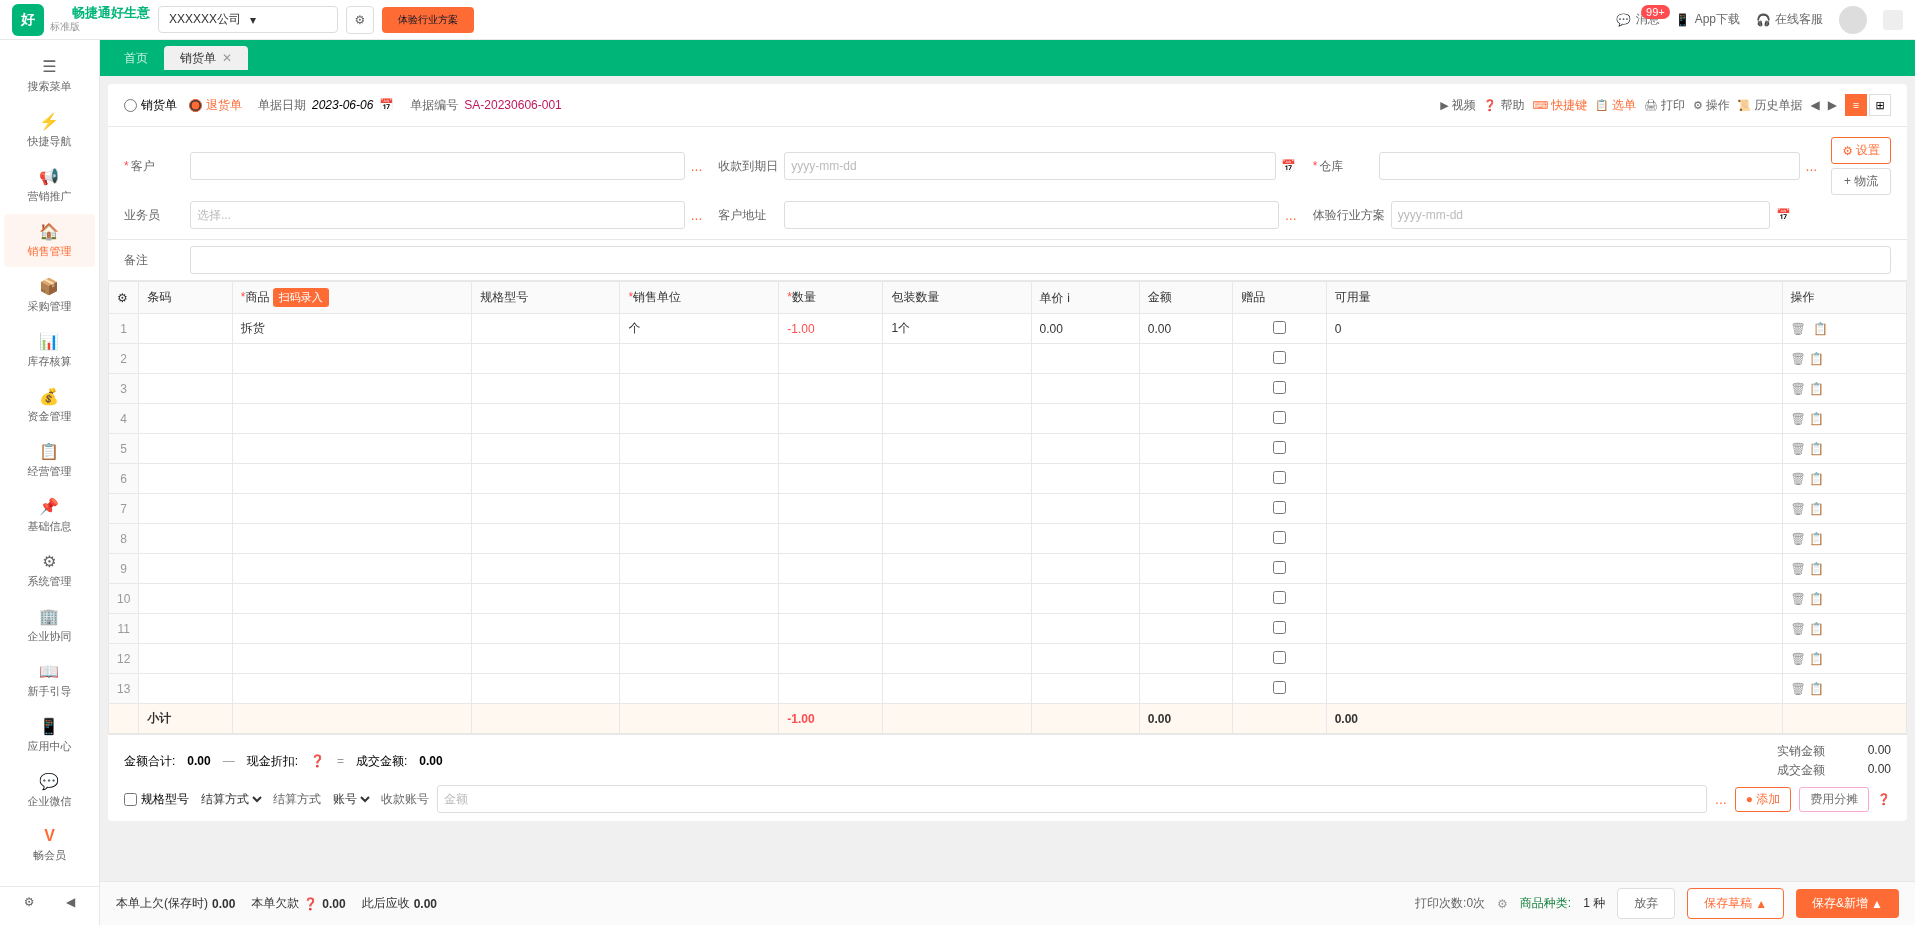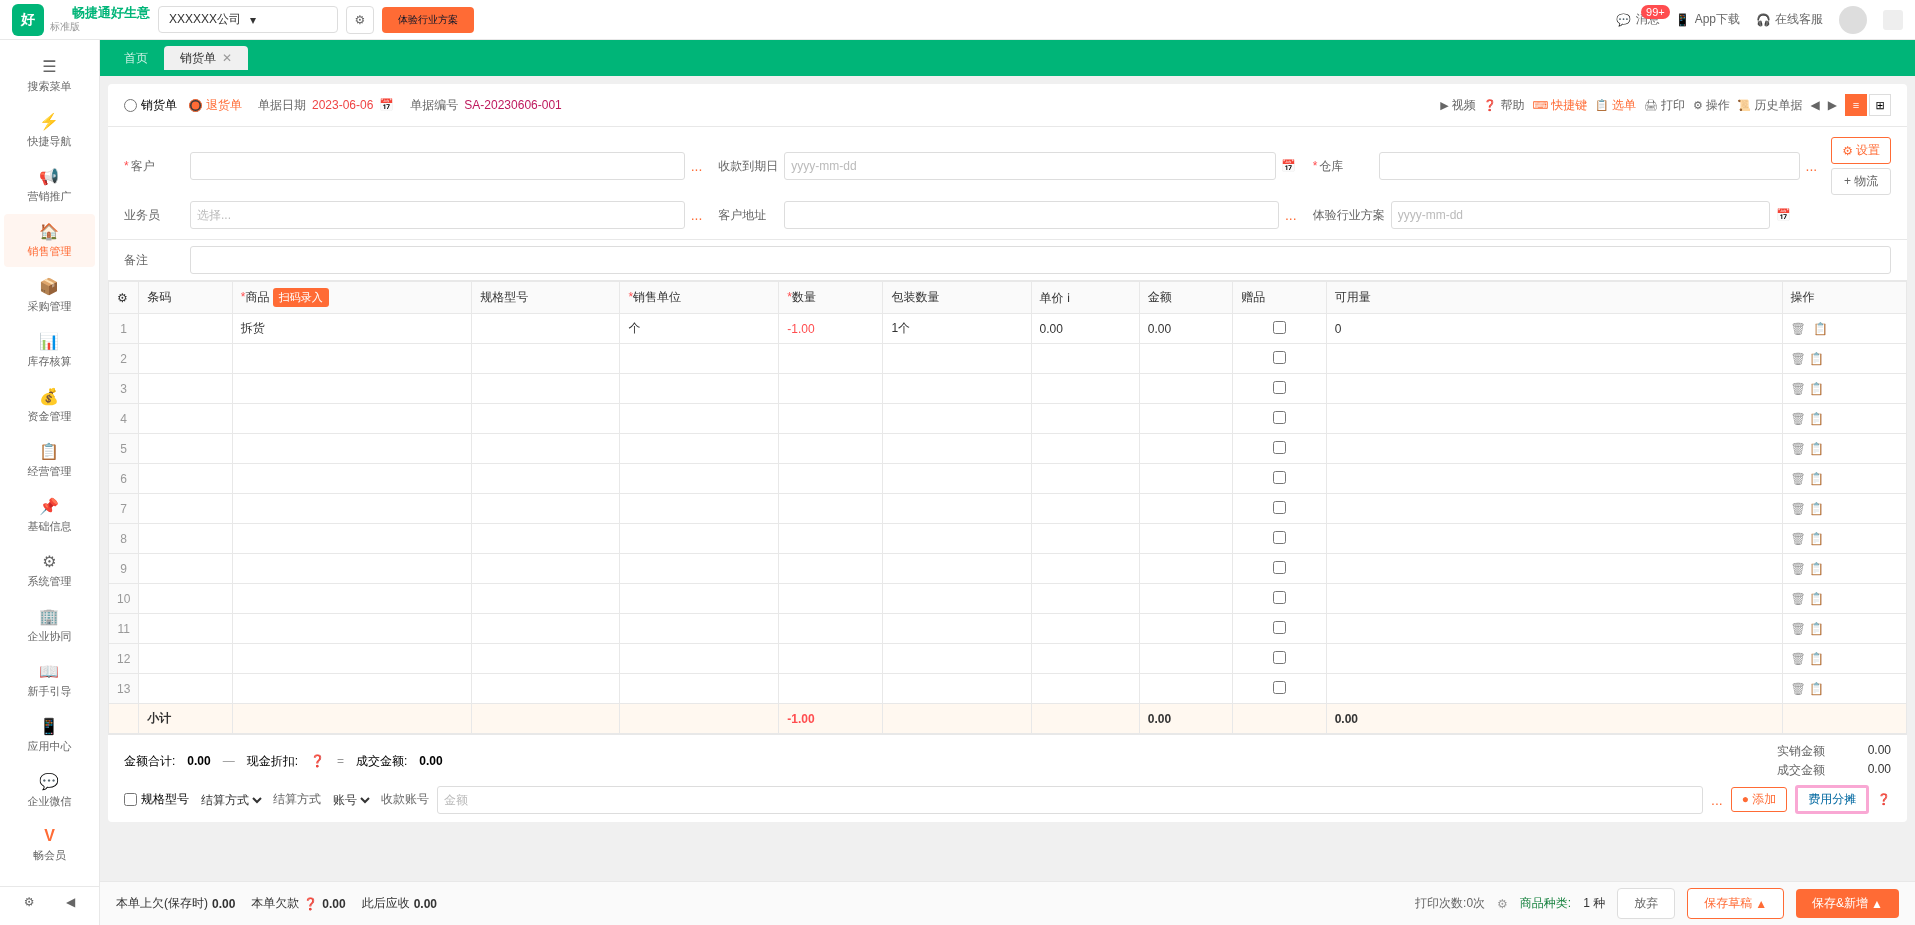--- a/index.html
+++ b/index.html
@@ -80,21 +80,21 @@
     .subtotal-row td { background: #fff8f0; font-weight: bold; }
     .checkbox-cell { text-align: center; }
 
     
     .bottom-area { border-top: 1px solid #e8e8e8; padding: 8px 16px; }
     .summary-row { display: flex; align-items: center; gap: 12px; flex-wrap: wrap; }
     .dash { color: #999; }
     .equals { color: #999; }
     .payment-row { display: flex; align-items: center; gap: 8px; margin-top: 6px; }
     .checkbox-label { display: flex; align-items: center; gap: 4px; }
-    .expense-btn { border: 3px solid #f9a8d4; color: #0369a1; background: #fff; border-radius: 3px; padding: 3px 10px; cursor: pointer; }
+    .expense-btn { border: 1px solid #f9a8d4; color: #737373; background: #fff; border-radius: 3px; padding: 3px 10px; cursor: pointer; }
     .add-btn { border: 1px solid #ff6b35; color: #ff6b35; background: #fff; border-radius: 3px; padding: 3px 10px; cursor: pointer; }
 
     
     .status-bar { background: #fafafa; border-top: 1px solid #e8e8e8; padding: 6px 16px; display: flex; align-items: center; gap: 16px; flex-shrink: 0; }
     .status-item { display: flex; align-items: center; gap: 4px; color: #333; }
     .status-bar-right { margin-left: auto; display: flex; align-items: center; gap: 12px; }
     .abandon-btn { border: 1px solid #ddd; background: #fff; color: #666; border-radius: 4px; padding: 6px 16px; cursor: pointer; }
     .save-draft-btn { border: 1px solid #ff6b35; background: #fff; color: #ff6b35; border-radius: 4px; padding: 6px 16px; cursor: pointer; display: flex; align-items: center; gap: 3px; }
     .save-new-btn { background: #ff6b35; color: white; border: none; border-radius: 4px; padding: 6px 16px; cursor: pointer; display: flex; align-items: center; gap: 3px; }
 
@@ -233,21 +233,21 @@
               <input type="radio" name="doctype" style="">
               <span>销货单</span>
             </label>
             <label class="radio-item">
               <input type="radio" name="doctype" checked="" style="">
               <span style="color:#ff6b35;">退货单</span>
             </label>
           </div>
           <div class="date-field">
             <span class="field-label">单据日期</span>
-            <span style="color:#ef4444;font-weight:500;">2023-06-06</span>
+            <span style="color:#000000;font-weight:500;font-style:italic;">2023-06-06</span>
             <span class="calendar-icon">📅</span>
           </div>
           <div class="date-field">
             <span class="field-label">单据编号</span>
             <span style="color:#be185d;font-weight:500;text-align:center;">SA-20230606-001</span>
           </div>
 
           <div class="doc-actions">
             <span class="doc-action-btn">▶ <span>视频</span></span>
             <span class="doc-action-btn">❓ <span>帮助</span></span>

